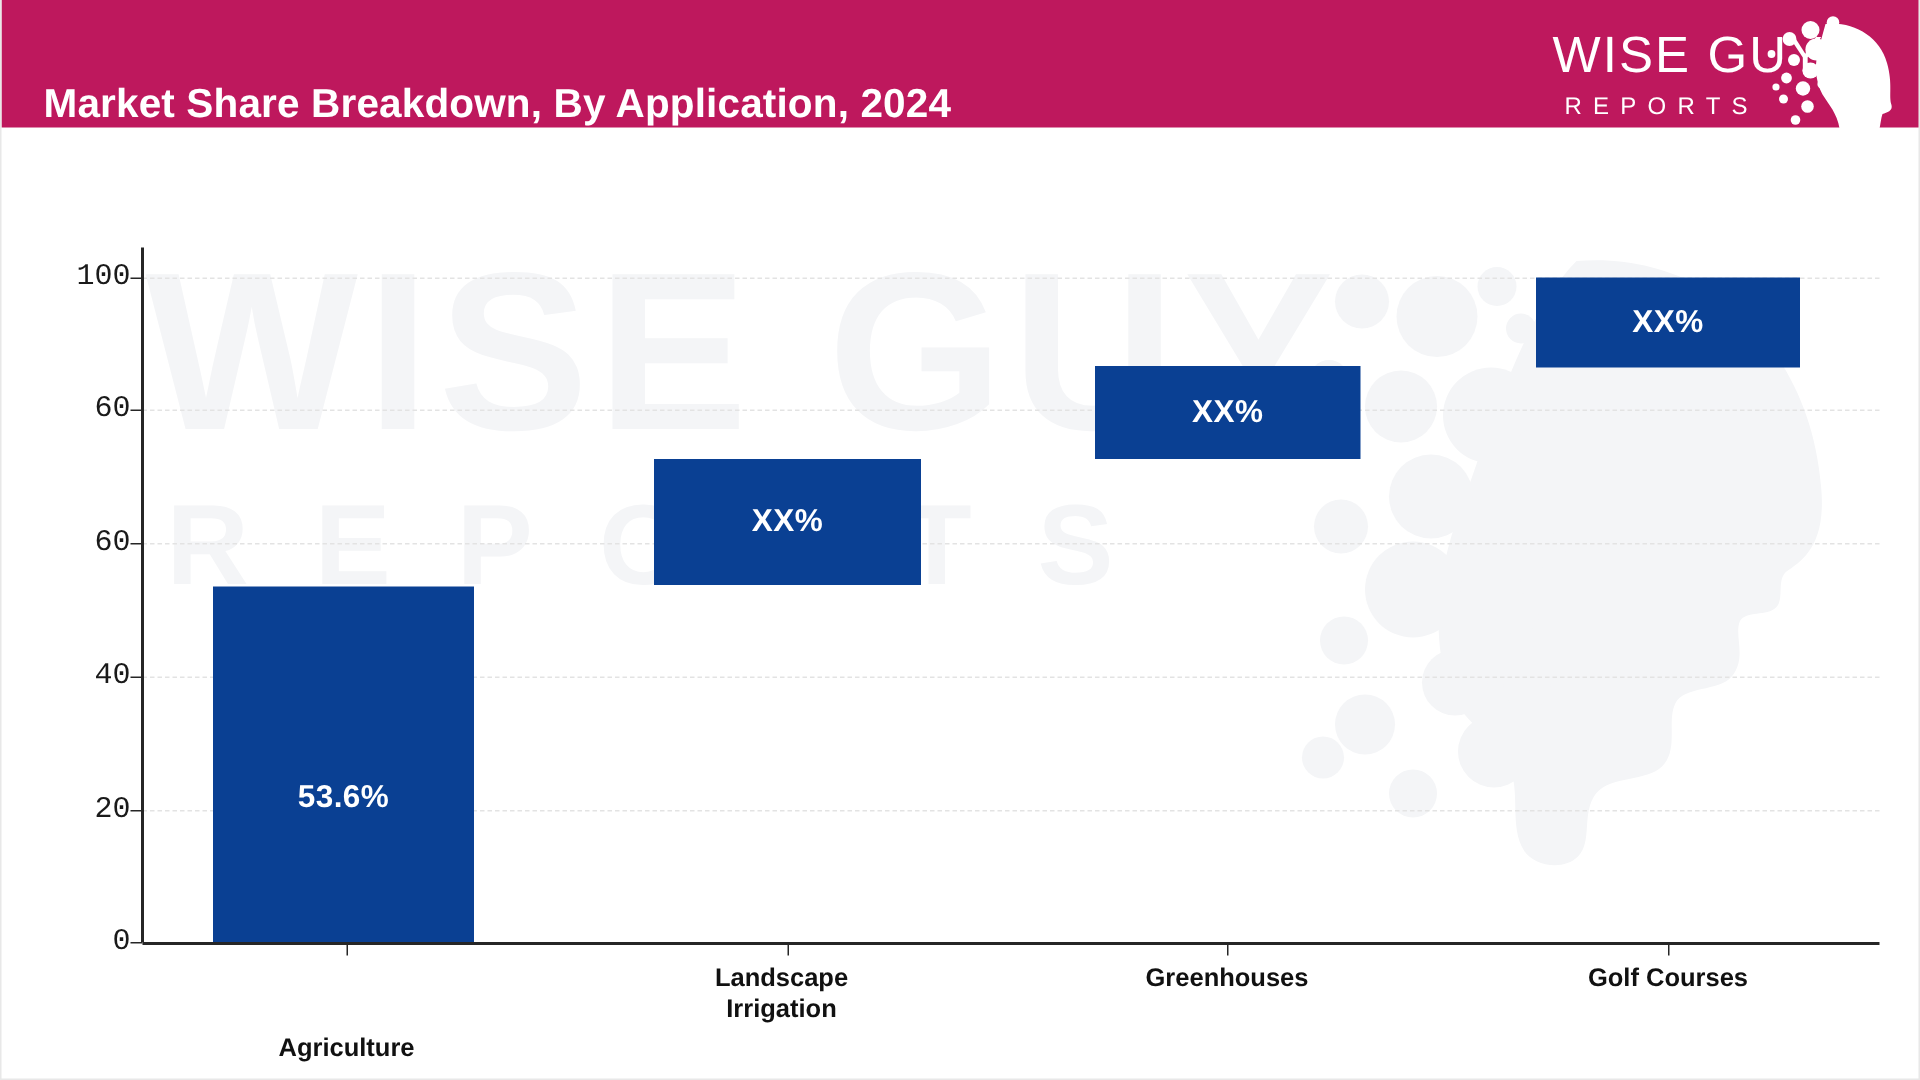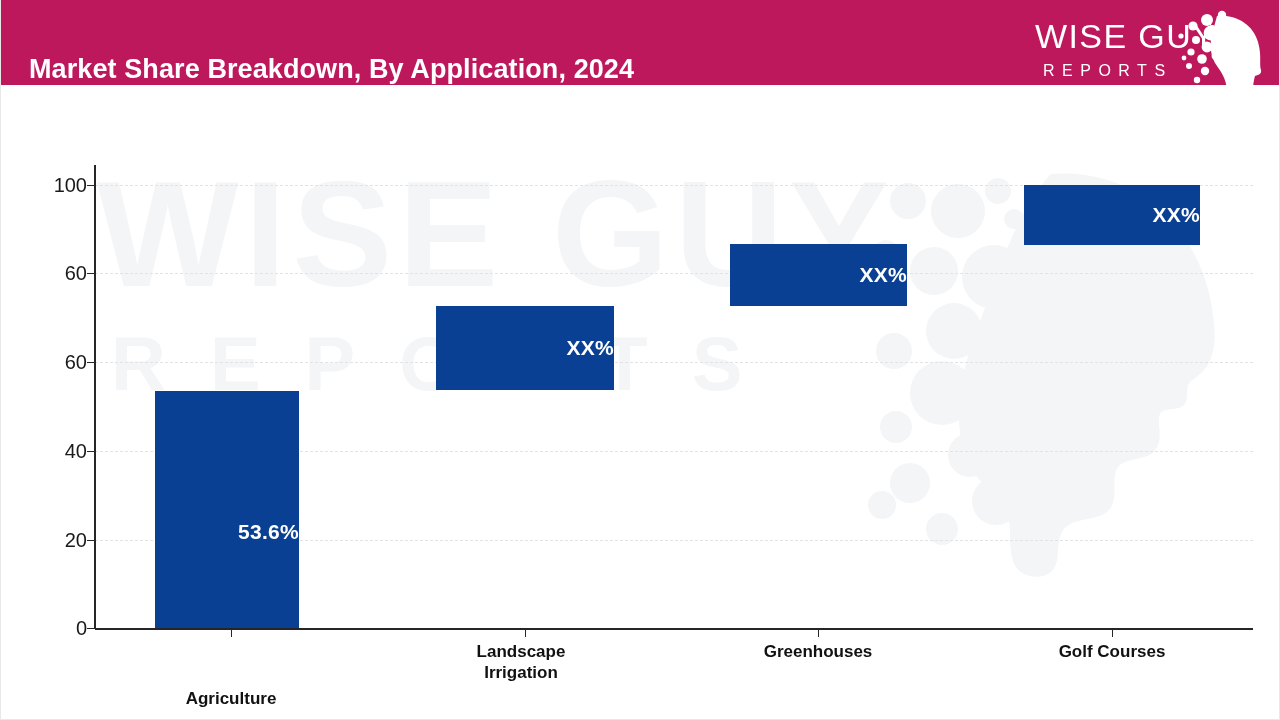--- a/index.html
+++ b/index.html
@@ -110,21 +110,21 @@
     height: 0;
     border-top: 2.5px solid #262626;
   }
   .ytick-label {
     position: absolute;
     right: 1194px;
     width: 60px;
     text-align: right;
     font-size: 20px;
     color: #1a1a1a;
-    font-family: Liberation Sans, sans-serif;
+    font-family: Liberation Mono, monospace;
     transform: translateY(-50%);
   }
   .ytick-mark {
     position: absolute;
     left: 86px;
     width: 8px;
     height: 0;
     border-top: 1.6px solid #262626;
   }
   .xtick-mark {
@@ -134,21 +134,21 @@
     height: 9px;
     border-left: 1.6px solid #262626;
   }
 
   
   .bar {
     position: absolute;
     background: #0a4093;
     display: flex;
     align-items: center;
-    justify-content: flex-end;
+    justify-content: center;
   }
   .bar-value {
     color: #ffffff;
     font-size: 21px;
     font-weight: bold;
     letter-spacing: 0.3px;
   }
 
   
   .cat-label {
@@ -260,21 +260,21 @@
     <div class="ytick-label" style="top:263px;">60</div>
     <div class="ytick-label" style="top:352px;">40</div>
     <div class="ytick-label" style="top:441px;">20</div>
     <div class="ytick-label" style="top:529px;">0</div>
 
     <div class="xtick-mark" style="left:230px;"></div>
     <div class="xtick-mark" style="left:524px;"></div>
     <div class="xtick-mark" style="left:817px;"></div>
     <div class="xtick-mark" style="left:1111px;"></div>
 
-    <div class="bar" style="left:154px; width:144px; top:292px; height:237px;">
+    <div class="bar" style="left:141px; width:174px; top:292px; height:237px;">
       <span class="bar-value" style="position:relative; top:22px;">53.6%</span>
     </div>
 
     <div class="bar" style="left:435px; width:178px; top:207px; height:84px;">
       <span class="bar-value">XX%</span>
     </div>
 
     <div class="bar" style="left:729px; width:177px; top:145px; height:62px;">
       <span class="bar-value">XX%</span>
     </div>

